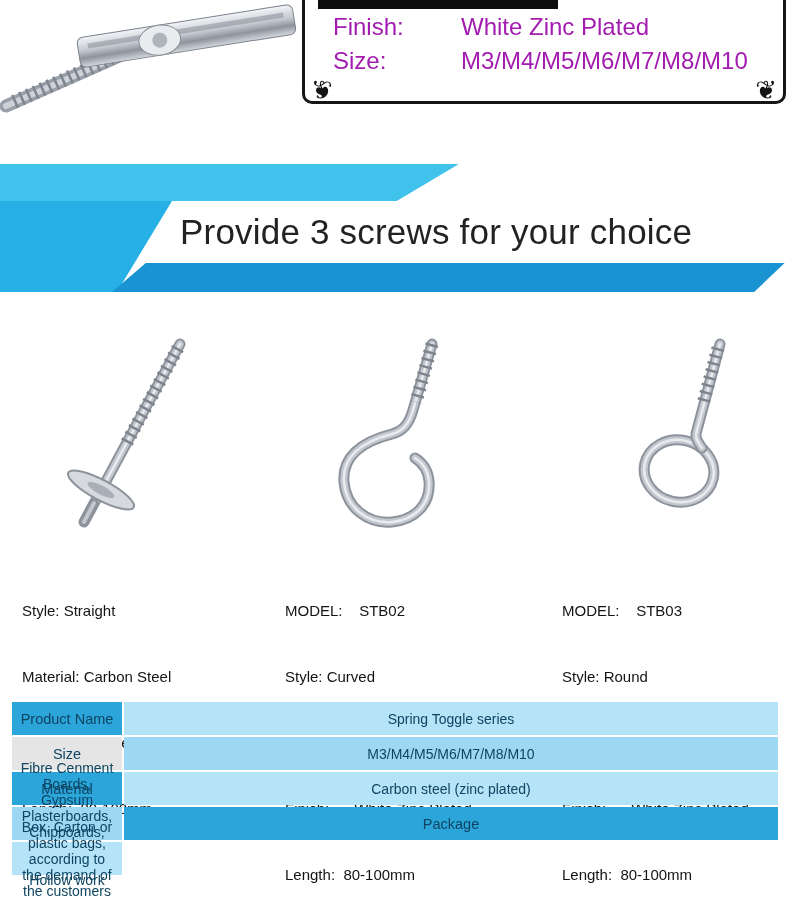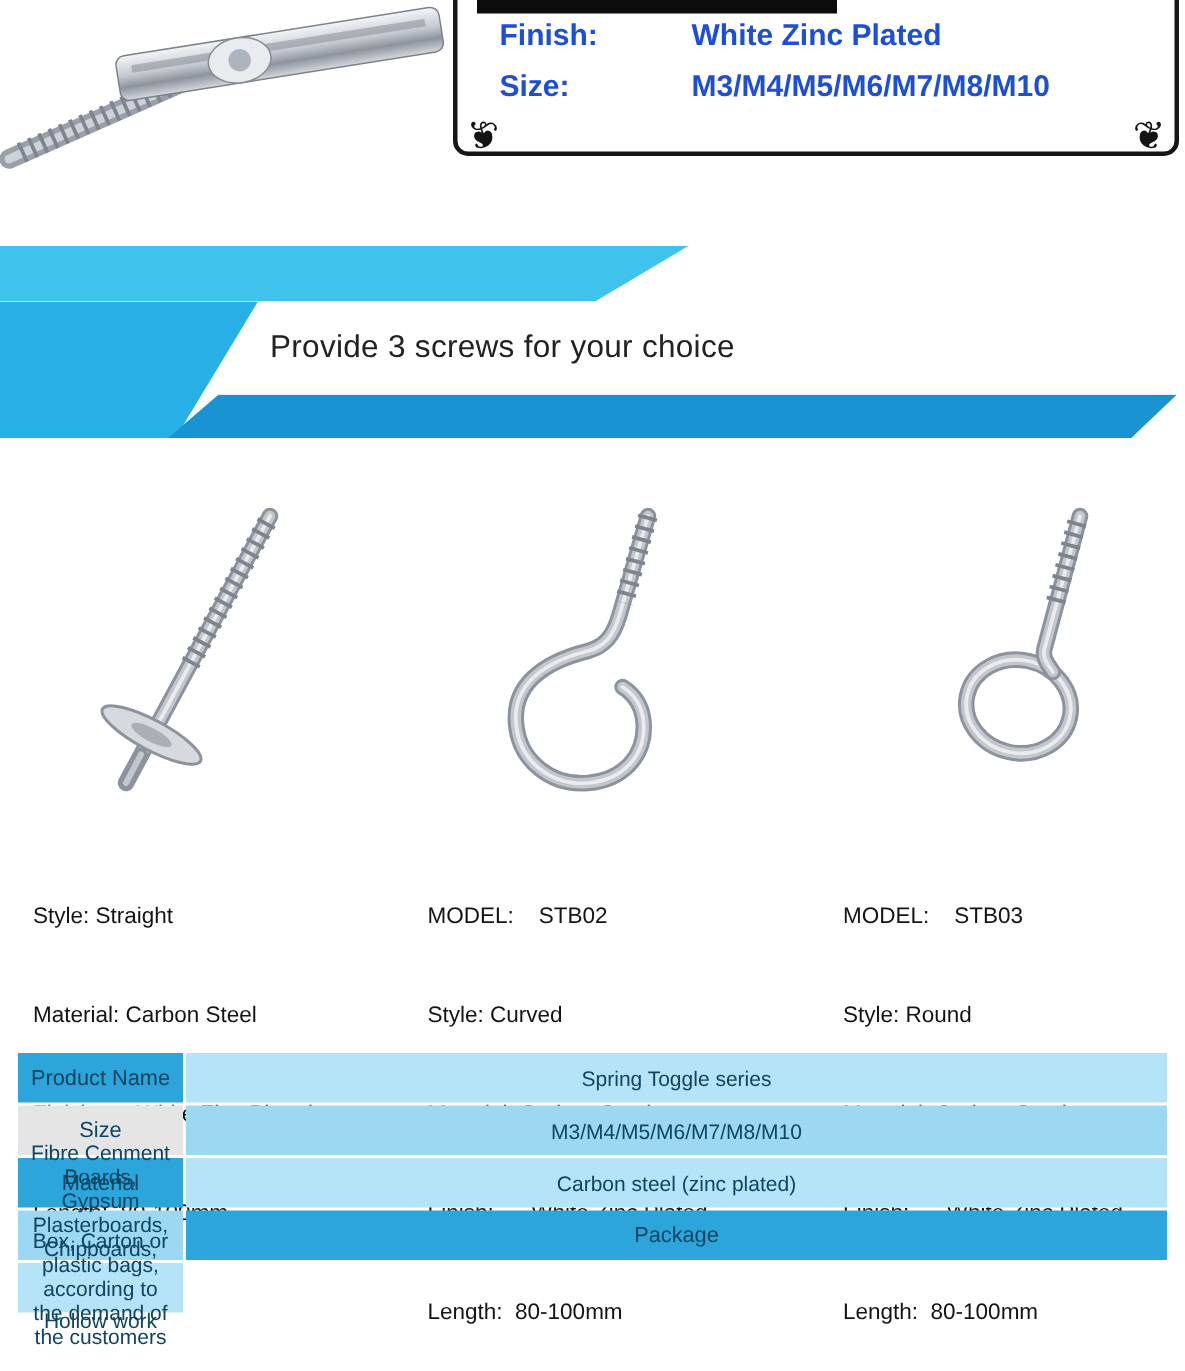--- a/index.html
+++ b/index.html
@@ -13,36 +13,36 @@
 
   
   .crop-bar{position:absolute;left:318px;top:0;width:240px;height:9px;background:#0d0d0d;}
 
   
   .spec-frame{
     position:absolute;left:302px;top:-46px;width:484px;height:150px;
     border:3px solid #161616;border-radius:10px;box-sizing:border-box;
   }
   .frame-row{position:absolute;left:28px;width:440px;height:30px;
-    font-weight:bold;font-size:20px;color:#1d4ed8;}
+    font-weight:normal;font-size:24px;color:#a21caf;}
   .frame-row .frame-label{position:absolute;left:0;top:0;}
   .frame-row .frame-value{position:absolute;left:128px;top:0;}
   .row-finish{top:56px;}
   .row-size{top:90px;}
   .ornament{position:absolute;bottom:-2px;font-size:26px;line-height:1;color:#141414;}
   .ornament.left{left:6px;transform:scaleX(-1);}
   .ornament.right{right:6px;}
 
   
   .strip-light{position:absolute;left:0;top:164px;width:478px;height:37px;
     background:#3fc2ec;clip-path:polygon(0 0,96% 0,83% 100%,0 100%);}
   .cyan-block{position:absolute;left:0;top:201px;width:172px;height:91px;
     background:#27b0e5;clip-path:polygon(0 0,100% 0,68% 100%,0 100%);}
   .banner-title{position:absolute;left:180px;top:201px;height:62px;
-    display:flex;align-items:center;font-size:21px;color:#222;letter-spacing:.2px;}
+    display:flex;align-items:center;font-size:35px;color:#222;letter-spacing:.2px;}
   .strip-dark{position:absolute;left:112px;top:263px;width:676px;height:29px;
     background:#1a93d2;clip-path:polygon(5% 0,99.5% 0,95% 100%,0 100%);}
 
   
   .screw{position:absolute;width:200px;height:200px;top:338px;}
   .s1{left:28px;}
   .s2{left:282px;}
   .s3{left:552px;}
 
   

